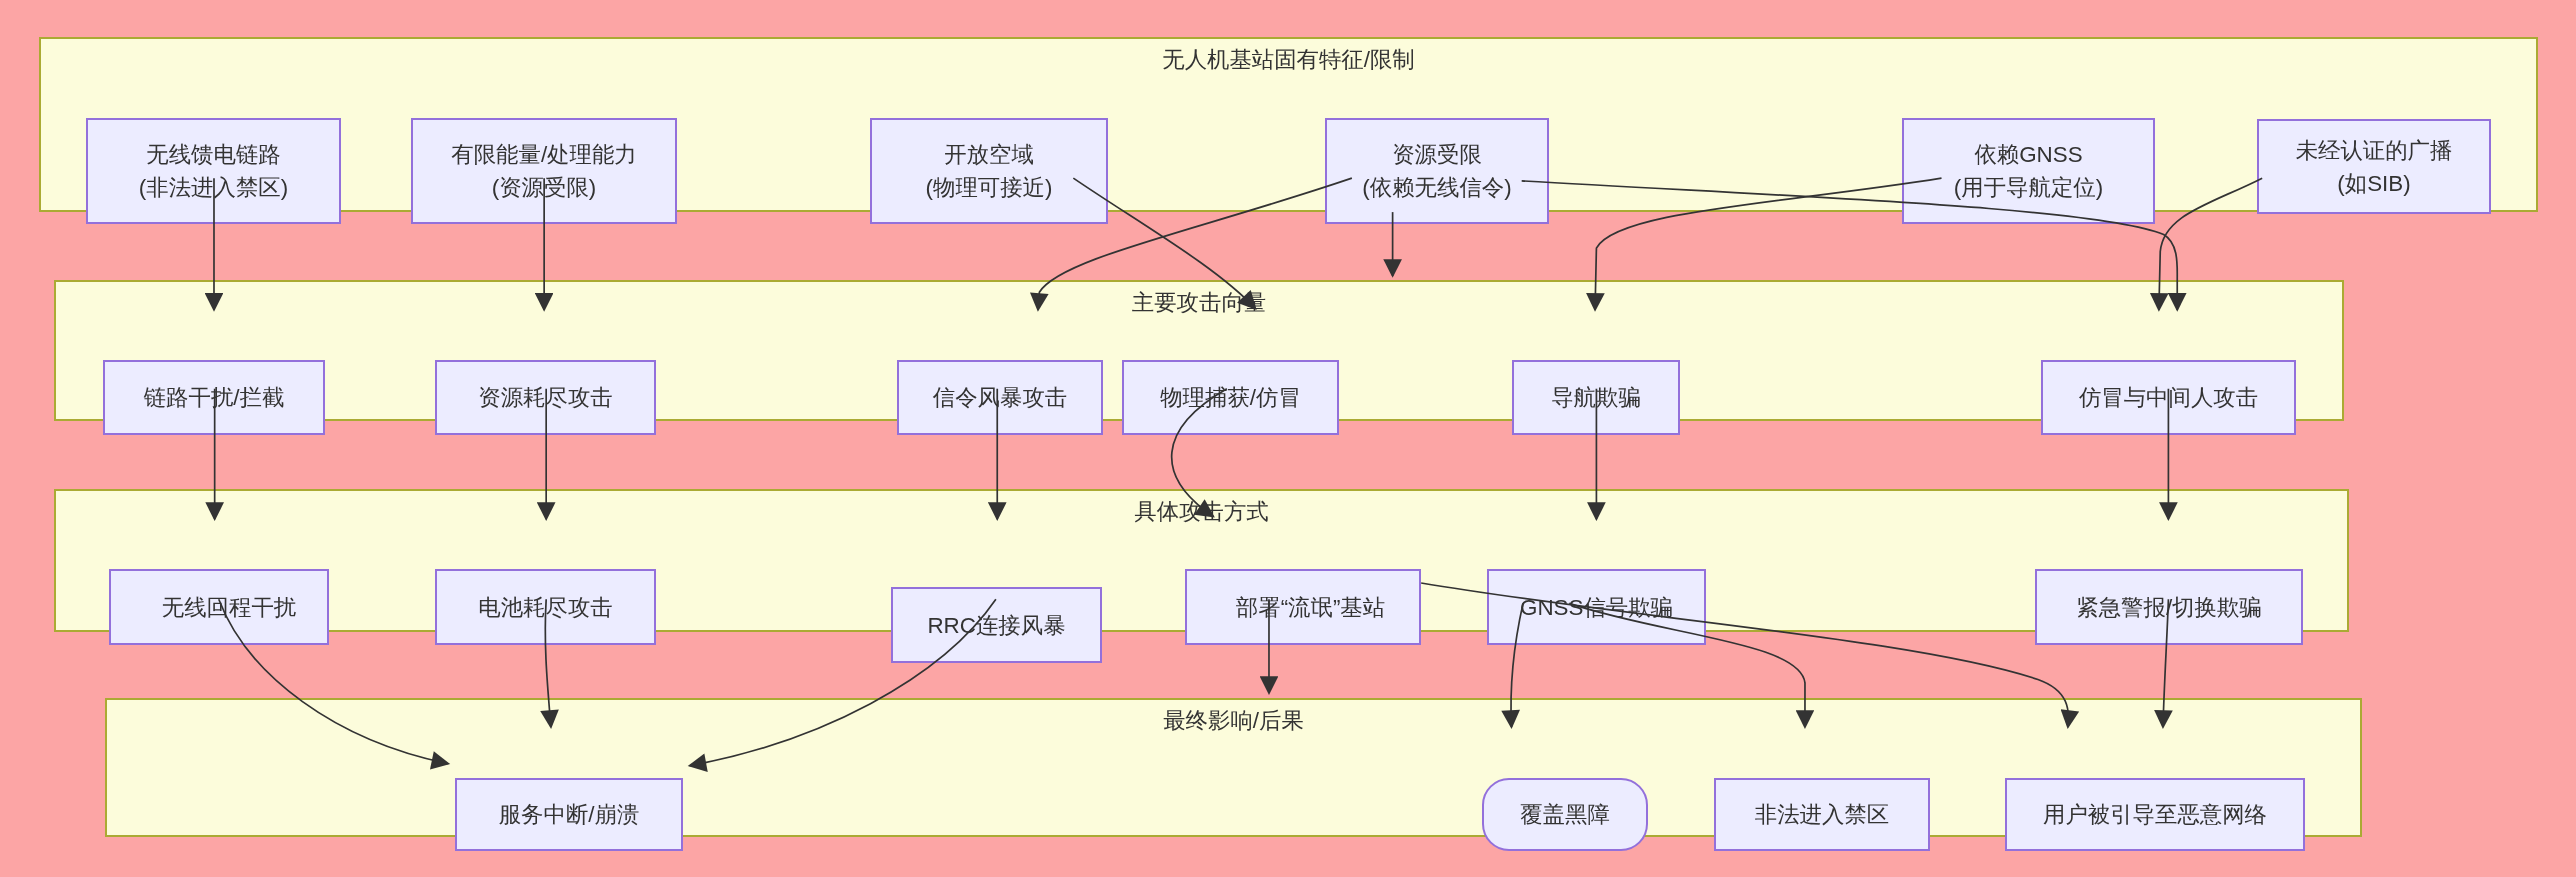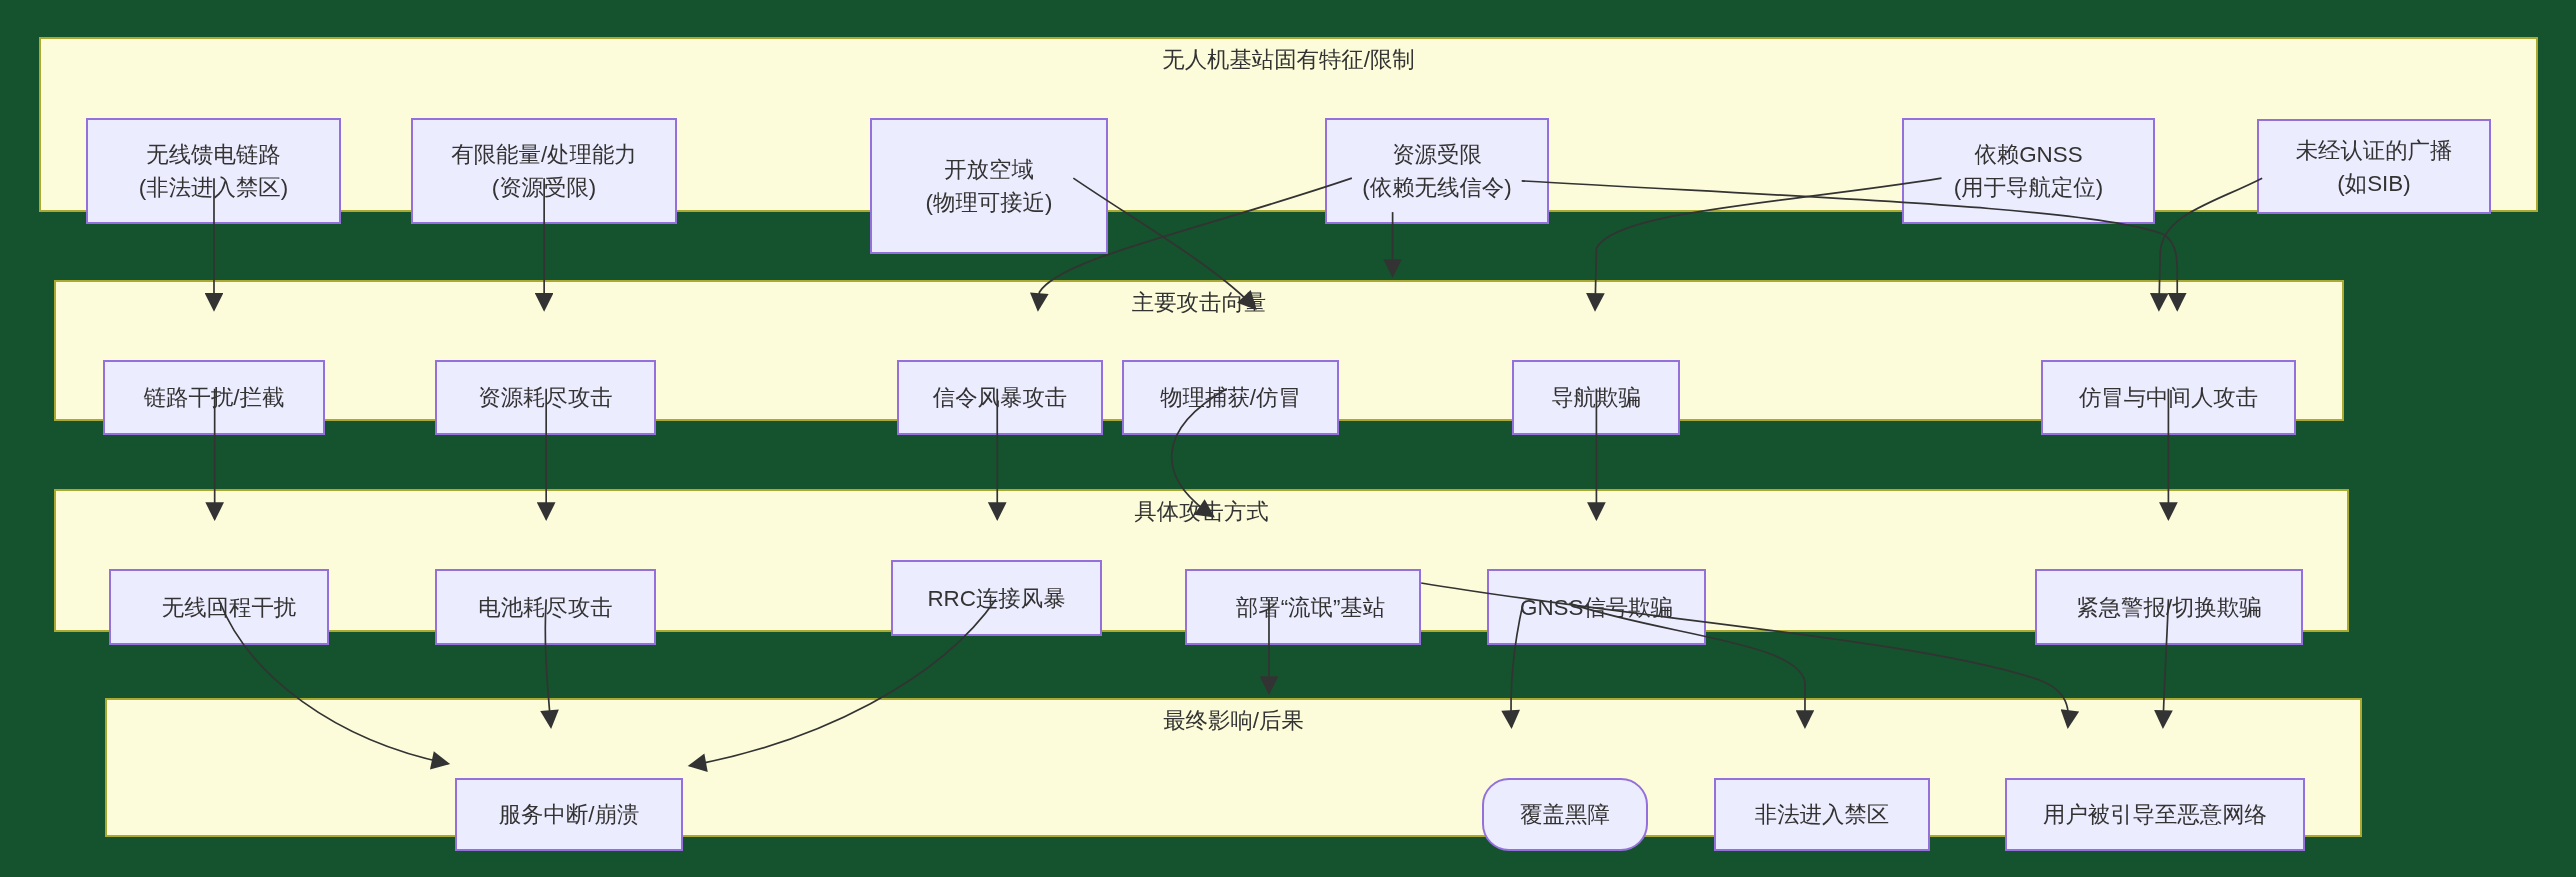--- a/index.html
+++ b/index.html
@@ -1,20 +1,20 @@
 <!DOCTYPE html>
 <html style="--node-fill: #ECECFF; --node-border: #9370DB; --cluster-fill: #FCFCDB; --cluster-border: #AAAA33; --edge: #333333; --text: #333333;font-size:11px"><head>
 <meta charset="utf-8">
 <style>
   html,body{margin:0;padding:0;background:#ffffff;}
   body{
     font-family:"Liberation Sans","DejaVu Sans",sans-serif;
     width:2576px;height:878px;overflow:hidden;
   }
-  .canvas{position:relative;width:2576px;height:878px;background:#14532d;}
+  .canvas{position:relative;width:2576px;height:878px;background:#fca5a5;}
   .cluster{
     position:absolute;
     background:var(--cluster-fill);
     border:2px solid var(--cluster-border);
     box-sizing:border-box;
   }
   .cluster-title{
     position:absolute;left:0;right:0;top:5.4px;
     text-align:center;
     font-size:22.4px;color:var(--text);
@@ -52,21 +52,21 @@
     </div>
   <div id="nodes-layer">
       <div class="node" style="left: 86px; top: 72px; width: 255px; height: 106px;">
         <div>无线馈电链路</div>
         <div>(非法进入禁区)</div>
       </div>
       <div class="node" style="left: 411px; top: 72px; width: 266px; height: 106px;">
         <div>有限能量/处理能力</div>
         <div>(资源受限)</div>
       </div>
-      <div class="node" style="left: 870px; top: 72px; width: 238px; height: 136px;">
+      <div class="node" style="left: 870px; top: 72px; width: 238px; height: 106px;">
         <div>开放空域</div>
         <div>(物理可接近)</div>
       </div>
       <div class="node" style="left: 1325px; top: 72px; width: 224px; height: 106px;">
         <div>资源受限</div>
         <div>(依赖无线信令)</div>
       </div>
       <div class="node" style="left: 1902px; top: 72px; width: 253px; height: 106px;">
         <div>依赖GNSS</div>
         <div>(用于导航定位)</div>
@@ -92,21 +92,21 @@
       </div>
       <div class="node" style="left: 2041px; top: 314px; width: 255px; height: 75px;">
         <div>仿冒与中间人攻击</div>
       </div>
       <div class="node" style="left: 109px; top: 523px; width: 220px; height: 76px; padding-left: 20px;">
         <div>无线回程干扰</div>
       </div>
       <div class="node" style="left: 435px; top: 523px; width: 221px; height: 76px;">
         <div>电池耗尽攻击</div>
       </div>
-      <div class="node" style="left: 891px; top: 514px; width: 211px; height: 76px;">
+      <div class="node" style="left: 891px; top: 541px; width: 211px; height: 76px;">
         <div>RRC连接风暴</div>
       </div>
       <div class="node" style="left: 1185px; top: 523px; width: 236px; height: 76px; padding-left: 15px;">
         <div>部署“流氓”基站</div>
       </div>
       <div class="node" style="left: 1487px; top: 523px; width: 219px; height: 76px;">
         <div>GNSS信号欺骗</div>
       </div>
       <div class="node" style="left: 2035px; top: 523px; width: 268px; height: 76px;">
         <div>紧急警报/切换欺骗</div>

